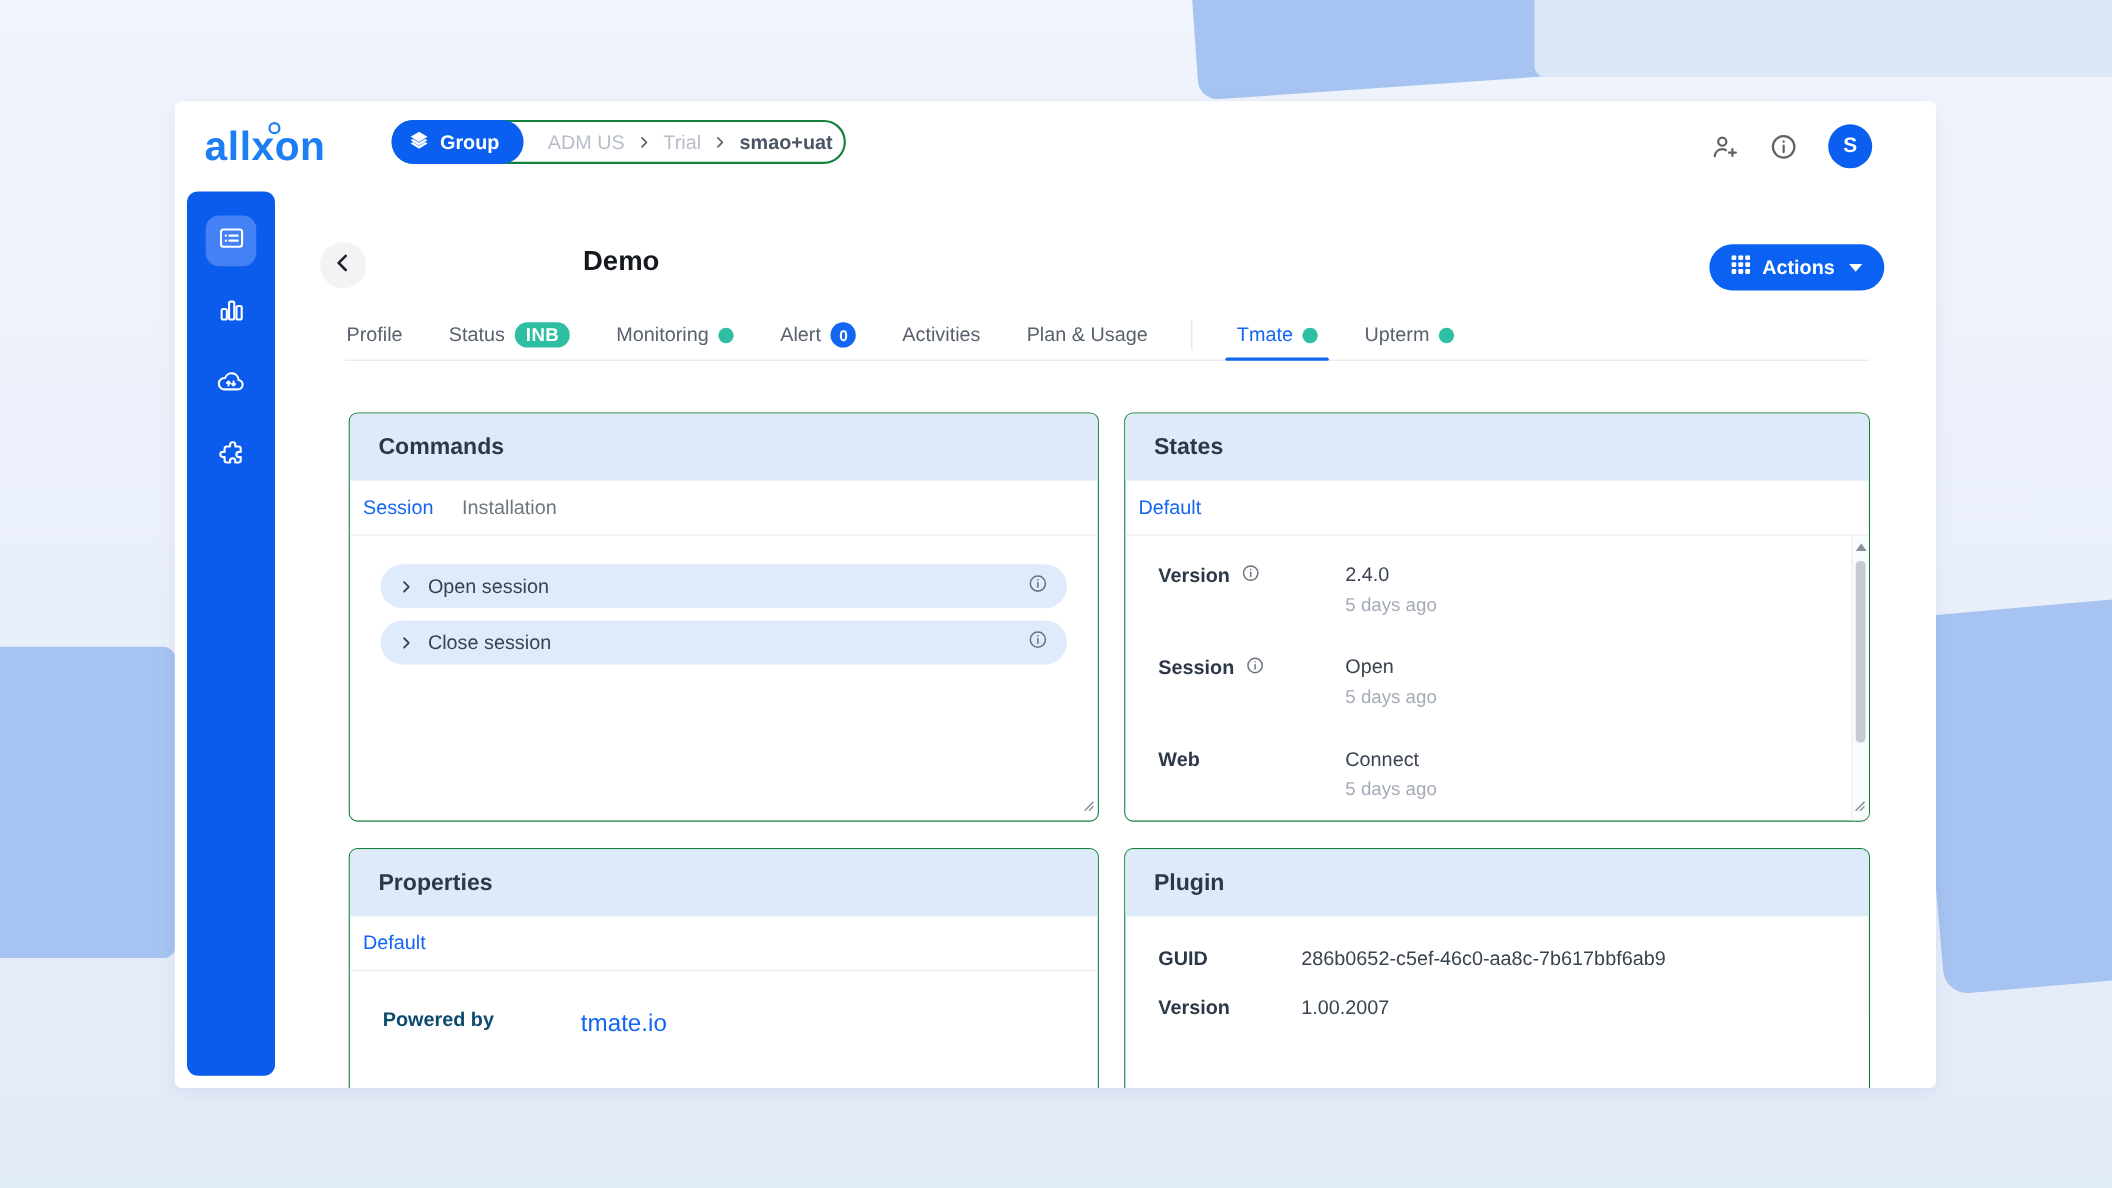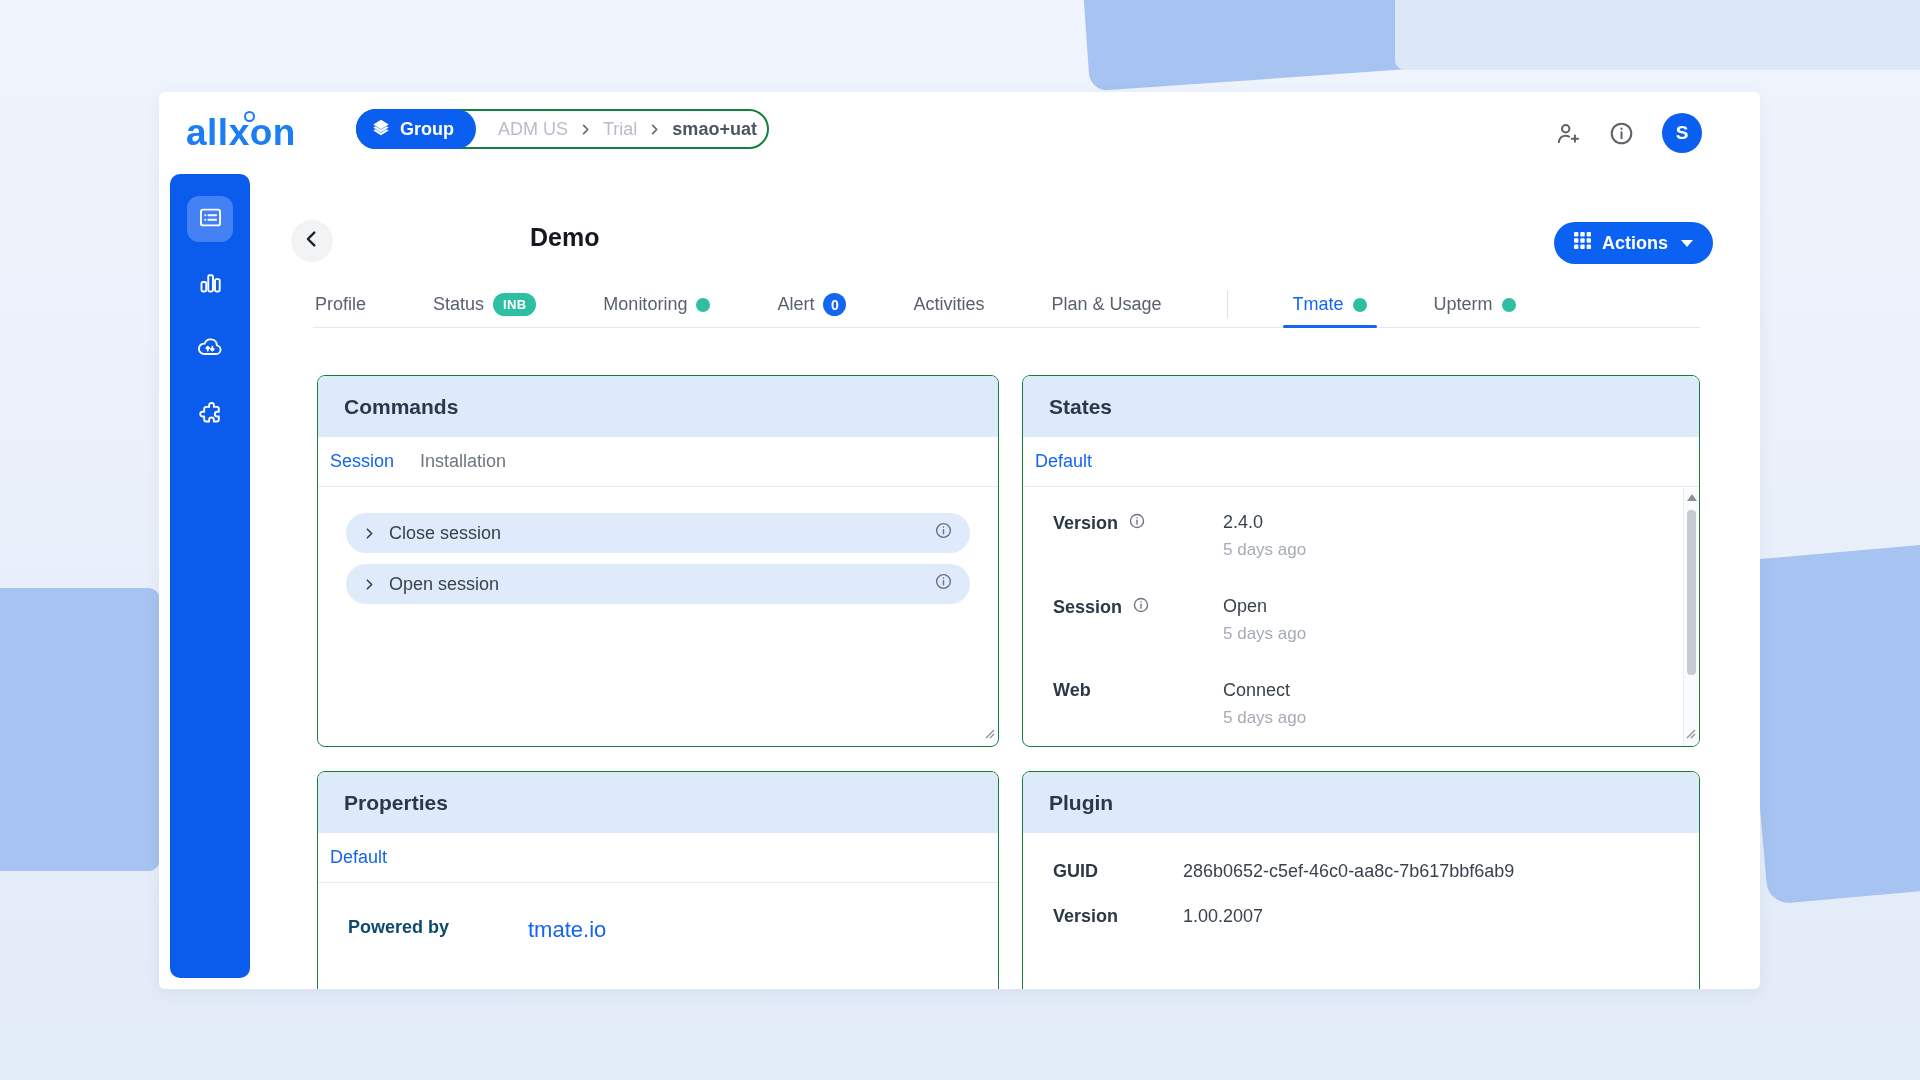--- a/index.html
+++ b/index.html
@@ -51,28 +51,28 @@
           background:#f1f3f5; display:flex; align-items:center; justify-content:center; cursor:pointer; }
   .page-title { position:absolute; left:371px; top:131px; font-size:25px; font-weight:700; color:#15181e; }
   .actions-btn { position:absolute; right:47px; top:130px; height:42px; border-radius:21px; background:#0b62f2;
           color:#fff; display:flex; gap:11px; padding:0 20px; align-items:center; font-size:18px; font-weight:700;
           cursor:pointer; }
   .caret-down { width:0; height:0; border-left:6px solid transparent; border-right:6px solid transparent;
           border-top:7px solid #fff; margin-left:2px; }
 
   
   .tabs { position:absolute; left:154px; top:190px; width:1387px; height:46px; border-bottom:1px solid #e5e8ee;
-          display:flex; gap:63px; font-size:18px; color:#59616e; }
+          display:flex; gap:38px; font-size:18px; color:#59616e; }
   .tab { position:relative; display:flex; align-items:center; gap:9px; padding:0 2px; cursor:pointer; }
   .tab.active { color:#1465f2; }
   .tab.active::after { content:""; position:absolute; left:-8px; right:-8px; bottom:-1px; height:3px;
           background:#1465f2; border-radius:2px; }
   .tab-divider { width:1px; background:#dce0e8; margin:9px 0; }
   .badge-inb { display:inline-flex; padding:0 10px; height:23px; border-radius:12px; background:#2ebfa3;
-          color:#fff; font-size:13px; font-weight:700; align-items:center; letter-spacing:.3px; }
+          color:#fff; font-size:17px; font-weight:700; align-items:center; letter-spacing:.3px; }
   .dot-teal { width:14px; height:14px; border-radius:50%; background:#2ebfa3; }
   .badge-count { width:23px; height:23px; border-radius:50%; background:#1465f2; color:#fff; font-size:14px;
           font-weight:700; display:flex; align-items:center; justify-content:center; }
 
   
   .card { position:absolute; background:#fff; border:1px solid #15803d; border-radius:8px; overflow:hidden; }
   .card-commands   { left:158px; top:283px; width:682px; height:372px; }
   .card-states     { left:863px; top:283px; width:678px; height:372px; }
   .card-properties { left:158px; top:679px; width:682px; height:320px; }
   .card-plugin     { left:863px; top:679px; width:678px; height:320px; }
@@ -280,37 +280,37 @@
       <span class="link-blue">Session</span>
       <span class="sub-muted">Installation</span>
     </div>
     <div class="cmd-list">
       <div class="cmd-pill">
         <span class="chev">
           <svg width="17" height="17" viewBox="0 0 24 24">
               <path d="m9 6 6 6-6 6" stroke="#3a4450" stroke-width="2.4" fill="none" stroke-linecap="round" stroke-linejoin="round"></path>
             </svg>
         </span>
-        <span>Close session</span>
+        <span>Open session</span>
         <span class="spacer"></span>
         <span>
           <svg width="19" height="19" viewBox="0 0 24 24" fill="none" stroke="#6b7280" stroke-width="1.8" stroke-linecap="round">
               <circle cx="12" cy="12" r="8.7"></circle>
               <path d="M12 11v5.2"></path>
               <path d="M12 7.6v.3"></path>
             </svg>
         </span>
       </div>
       <div class="cmd-pill">
         <span class="chev">
           <svg width="17" height="17" viewBox="0 0 24 24">
               <path d="m9 6 6 6-6 6" stroke="#3a4450" stroke-width="2.4" fill="none" stroke-linecap="round" stroke-linejoin="round"></path>
             </svg>
         </span>
-        <span>Open session</span>
+        <span>Close session</span>
         <span class="spacer"></span>
         <span>
           <svg width="19" height="19" viewBox="0 0 24 24" fill="none" stroke="#6b7280" stroke-width="1.8" stroke-linecap="round">
               <circle cx="12" cy="12" r="8.7"></circle>
               <path d="M12 11v5.2"></path>
               <path d="M12 7.6v.3"></path>
             </svg>
         </span>
       </div>
     </div>

